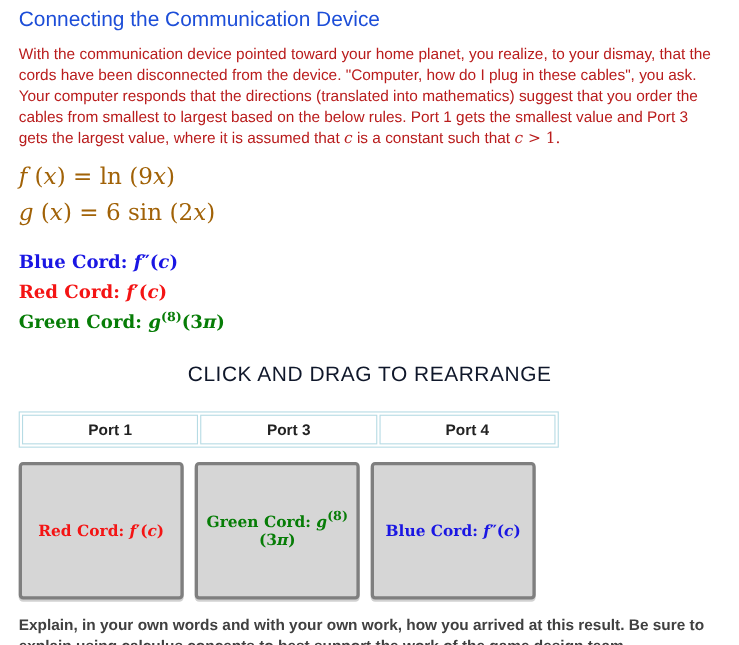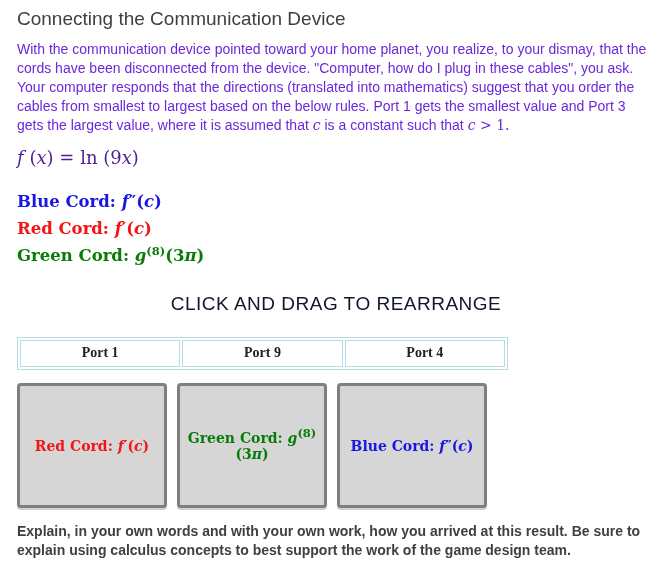--- a/index.html
+++ b/index.html
@@ -5,33 +5,33 @@
   html,body { margin:0; padding:0; background:#ffffff; }
   body {
     width:672px; min-height:586px;
     font-family:"Liberation Sans", sans-serif;
     color:#3c3c3c;
   }
   .page { padding:8px 17px 6px 17px; }
 
   .title {
     margin:0; font-size:19px; font-weight:400;
-    color:#404040;
+    color:#1d4ed8;
   }
 
   .intro {
     margin:10px 0 0 0; max-width:645px;
-    font-size:14px; line-height:19px; color:#6d28d9;
+    font-size:14px; line-height:19px; color:#b91c1c;
   }
   .ser-i { font-family:"DejaVu Serif", serif; font-style:italic; }
   .ser   { font-family:"DejaVu Serif", serif; }
 
   .math-line {
     font-family:"DejaVu Serif", serif;
-    font-size:18px; color:#4c1d95;
+    font-size:21px; color:#a16207;
   }
   .math-f { margin-top:12px; }
   .math-g { margin-top:9px; }
   .mi { font-style:italic; }
 
   .cord-list { margin-top:24px; }
   .cord-line {
     font-family:"DejaVu Serif", serif;
     font-size:16.5px; margin-top:8px;font-weight:bold;
   }
@@ -39,21 +39,21 @@
   .prime { letter-spacing:0; }
 
   .drag-hint {
     margin-top:28px; text-align:center;
     font-size:19px; color:#0f172a; letter-spacing:0.5px;
   }
 
   .ports-table {
     margin-top:22px; width:491px; box-sizing:border-box;
     border:1px solid #b6dbe4; padding:2px;
-    display:flex; gap:2px; background:#ffffff;font-family:Liberation Serif, serif;
+    display:flex; gap:2px; background:#ffffff;
   }
   .port-cell {
     flex:1; border:1px solid #b6dbe4; box-sizing:border-box;
     text-align:center; font-weight:bold; font-size:14px;
     color:#222222; padding:4px 0 5px 0; background:#ffffff;
   }
 
   .slots { display:flex; gap:10px; margin-top:13px; }
   .slot {
     width:150px; height:125px; box-sizing:border-box;
@@ -74,32 +74,33 @@
 <body>
 
 <div class="page">
 
   <h1 class="title">Connecting the Communication Device</h1>
 
   <p class="intro"><span>With the communication device pointed toward your home planet, you realize, to your dismay, that the cords have been disconnected from the device. "Computer, how do I plug in these cables", you ask. Your computer responds that the directions (translated into mathematics) suggest that you order the cables from smallest to largest based on the below rules. Port 1 gets the smallest value and Port 3 gets the largest value, where it is assumed that </span><span class="ser-i">c</span><span> is a constant such that </span><span class="ser-i">c</span><span class="ser"> &gt; 1.</span></p>
 
   <div class="math-line math-f"><span class="mi">f</span><span> (</span><span class="mi">x</span><span>) = </span><span>ln</span><span> (9</span><span class="mi">x</span><span>)</span></div>
 
+  <div class="math-line math-g"><span class="mi">g</span><span> (</span><span class="mi">x</span><span>) = 6 </span><span>sin</span><span> (2</span><span class="mi">x</span><span>)</span></div>
 
   <div class="cord-list">
     <div class="cord-line" style="color: rgb(26, 22, 227);"><span>Blue Cord: </span><span class="mi">f</span><span class="prime">″</span><span>(</span><span class="mi">c</span><span>)</span></div>
     <div class="cord-line" style="color: rgb(244, 20, 20);"><span>Red Cord: </span><span class="mi">f</span><span class="prime">′</span><span>(</span><span class="mi">c</span><span>)</span></div>
     <div class="cord-line" style="color: rgb(7, 125, 7);"><span>Green Cord: </span><span class="mi">g</span><span class="msup">(8)</span><span>(3</span><span class="mi">π</span><span>)</span></div>
   </div>
 
   <div class="drag-hint">CLICK AND DRAG TO REARRANGE</div>
 
   <div class="ports-table">
     <div class="port-cell">Port 1</div>
-    <div class="port-cell">Port 9</div>
+    <div class="port-cell">Port 3</div>
     <div class="port-cell">Port 4</div>
   </div>
 
   <div class="slots">
     <div class="slot">
       <div class="cord-line" style="color: rgb(244, 20, 20);"><span>Red Cord: </span><span class="mi">f</span><span class="prime">′</span><span>(</span><span class="mi">c</span><span>)</span></div>
     </div>
     <div class="slot">
       <div class="cord-line" style="color: rgb(7, 125, 7);"><span>Green Cord: </span><span class="mi">g</span><span class="msup">(8)</span><span>(3</span><span class="mi">π</span><span>)</span></div>
     </div>

